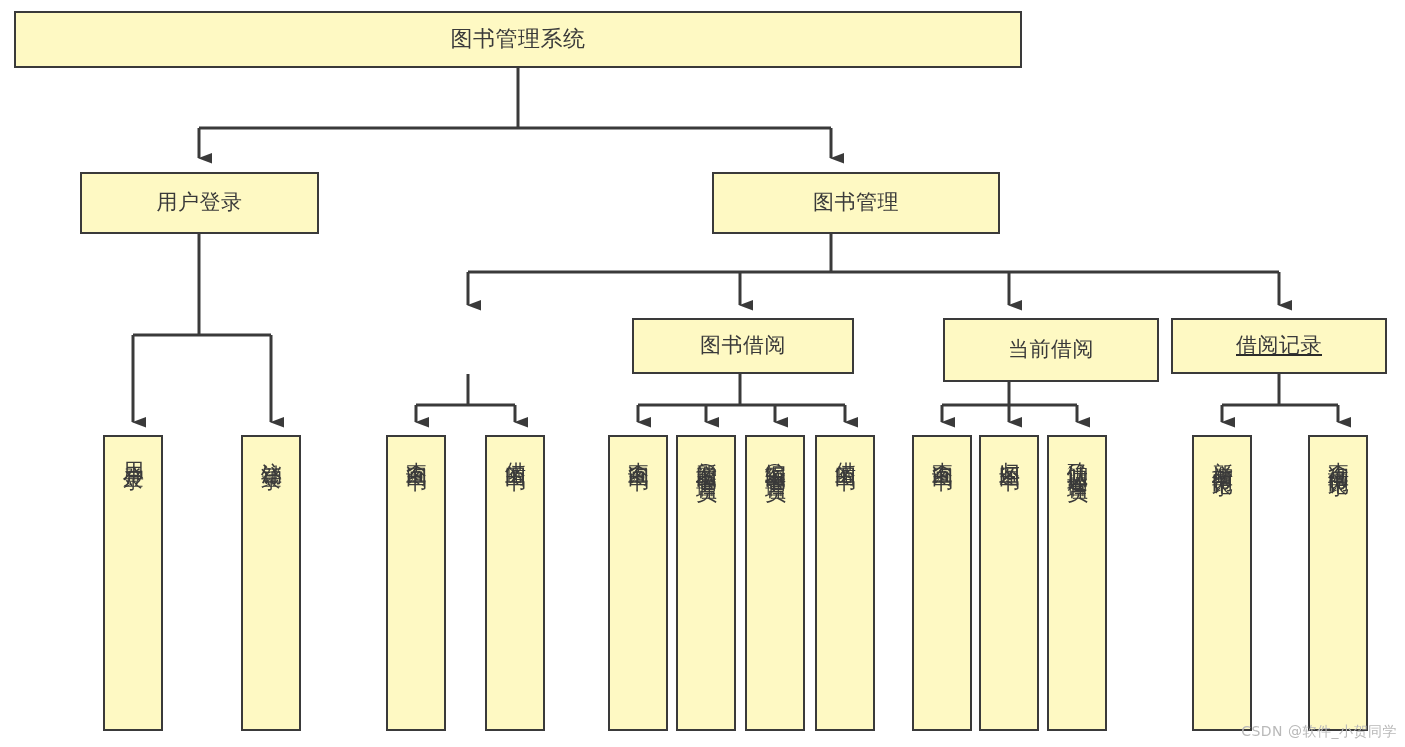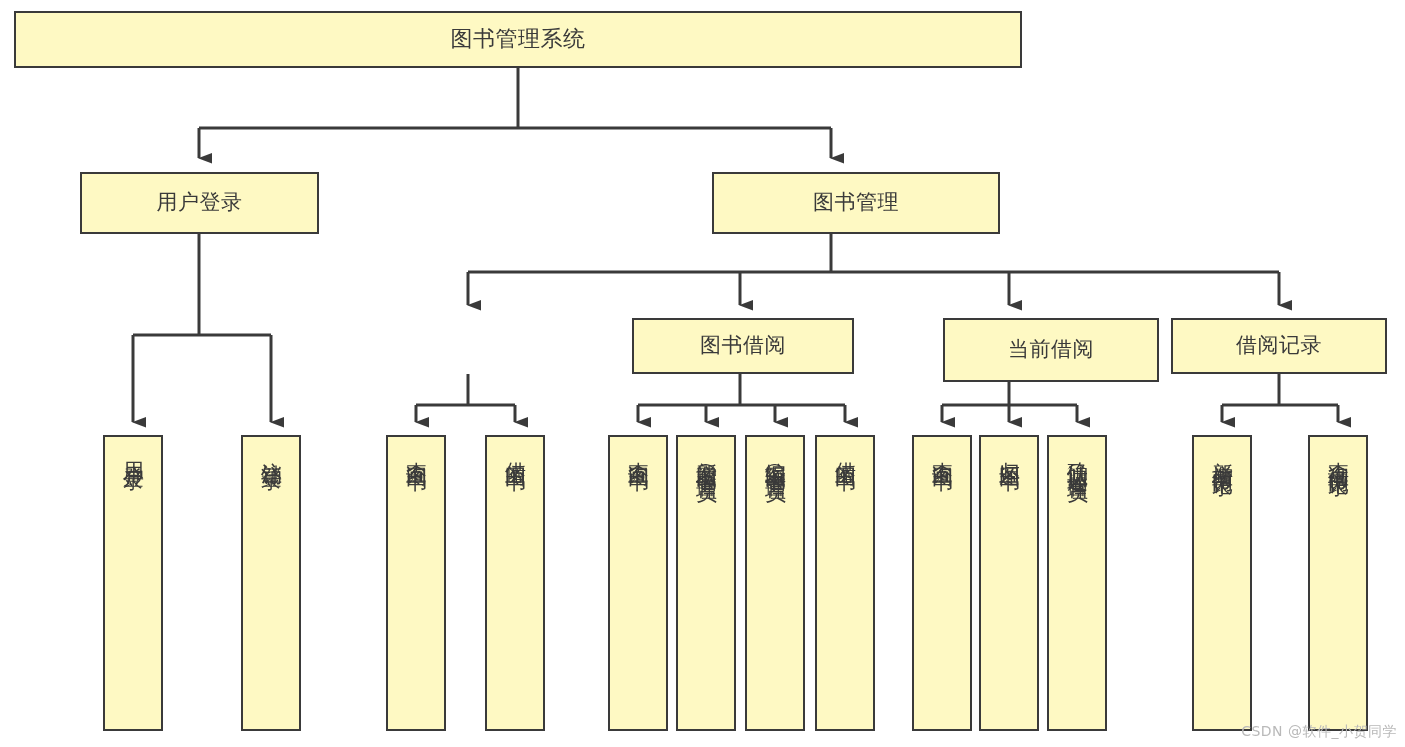--- a/index.html
+++ b/index.html
@@ -145,21 +145,21 @@
 
 
   <div class="node horiz" style="left:632px; top:318px; width:222px; height:56px;">
     <span class="label">图书借阅</span>
   </div>
 
   <div class="node horiz" style="left:901px; top:318px; width:216px; height:64px;margin-left:42px;">
     <span class="label">当前借阅</span>
   </div>
 
-  <div class="node horiz" style="left:1171px; top:318px; width:216px; height:56px;">
+  <div class="node horiz" style="left:1171px; top:318px; width:216px; height:56px;text-decoration:underline;">
     <span class="label">借阅记录</span>
   </div>
 
   <div class="node vert" style="left:103px; top:435px; width:60px; height:296px;">
     <span class="label">用户登录</span>
   </div>
 
   <div class="node vert" style="left:241px; top:435px; width:60px; height:296px;">
     <span class="label">注销登录</span>
   </div>

